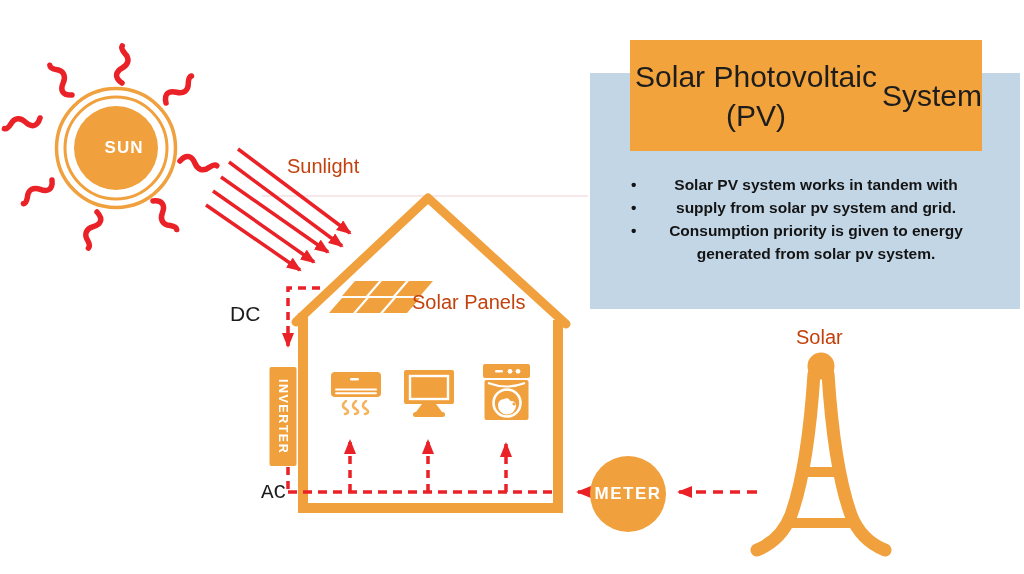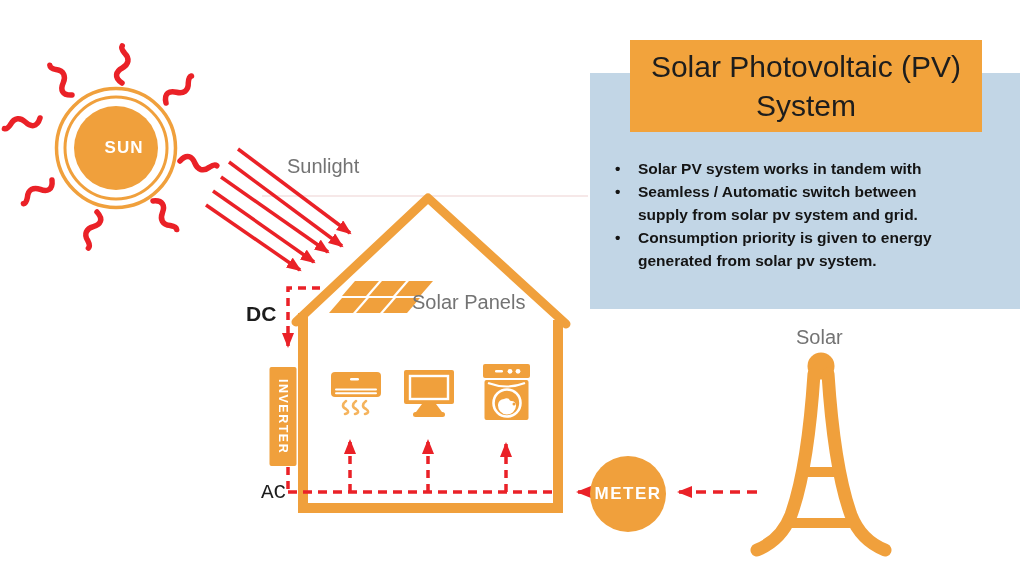--- a/index.html
+++ b/index.html
@@ -2,45 +2,45 @@
 <html><head>
 <meta charset="utf-8">
 <style>
   html,body{margin:0;padding:0;background:#ffffff;}
   #canvas{
     position:relative;width:1024px;height:574px;background:#ffffff;overflow:hidden;
     font-family:"Liberation Sans", sans-serif;color:#1c1c1c;
   }
   #diagram-svg{position:absolute;left:0;top:0;width:1024px;height:574px;}
   .abs{position:absolute;}
-  .lbl{font-size:20px;color:#737373;white-space:nowrap;}
+  .lbl{font-size:20px;color:#c2410c;white-space:nowrap;}
   .lbl-big{font-size:21px;color:#1c1c1c;white-space:nowrap;}
   .white-lbl{color:#ffffff;font-weight:bold;white-space:nowrap;}
   #sun-label{left:116px;top:148px;transform:translate(-50%,-50%);font-size:17px;letter-spacing:1px;margin-left:8px;}
   #meter-label{left:628px;top:494px;transform:translate(-50%,-50%);font-size:17px;letter-spacing:1.5px;}
   #inverter-label{
     left:269px;top:367px;width:28px;height:99px;
     display:flex;align-items:center;justify-content:center;
     writing-mode:vertical-rl;font-size:12.5px;letter-spacing:1.5px;
   }
   #sunlight-label{left:287px;top:155px;}
   #solarpanels-label{left:412px;top:291px;}
-  #dc-label{left:246px;top:302px;font-weight:bold;}
+  #dc-label{left:230px;top:302px;}
   #ac-label{left:261px;top:481px;font-family:Liberation Mono, monospace;}
   #grid-label{left:796px;top:326px;}
   #info-box{
     left:590px;top:73px;width:430px;height:236px;background:#c2d6e6;
     box-sizing:border-box;padding:84px 26px 0 22px;
   }
   #title-box{
-    left:630px;top:40px;width:352px;height:92px;background:#f2a33c;
-    display:flex;flex-direction:column;align-items:center;justify-content:center;
+    left:630px;top:40px;width:352px;height:111px;background:#f2a33c;
+    display:flex;flex-direction:row;align-items:center;justify-content:center;
     text-align:center;font-size:30px;line-height:39px;color:#1d1d1d;z-index:2;
   }
-  #info-box ul{list-style:none;margin:0;padding:0;}
+  #info-box ul{list-style:none;margin:16px;padding:0;text-align:center;}
   #info-box li{
     position:relative;padding-left:26px;font-size:15.5px;font-weight:bold;
     line-height:23px;color:#141414;
   }
   #info-box li::before{content:"\2022";position:absolute;left:3px;top:0;font-weight:bold;}
   #info-box li span{display:block;}
 </style>
 </head>
 <body>
 
@@ -162,21 +162,20 @@
   <div class="abs white-lbl" id="inverter-label">INVERTER</div>
   <div class="abs white-lbl" id="meter-label">METER</div>
   <div class="abs lbl" id="grid-label">Solar</div>
 
   <div class="abs" id="info-box">
     <ul>
       <li>
         <span>Solar PV system works in tandem with</span>
       </li>
       <li>
-        <span>Seamless / Automatic switch between</span>
         <span>supply from solar pv system and grid.</span>
       </li>
       <li>
         <span>Consumption priority is given to energy</span>
         <span>generated from solar pv system.</span>
       </li>
     </ul>
   </div>
 
   <div class="abs" id="title-box">

